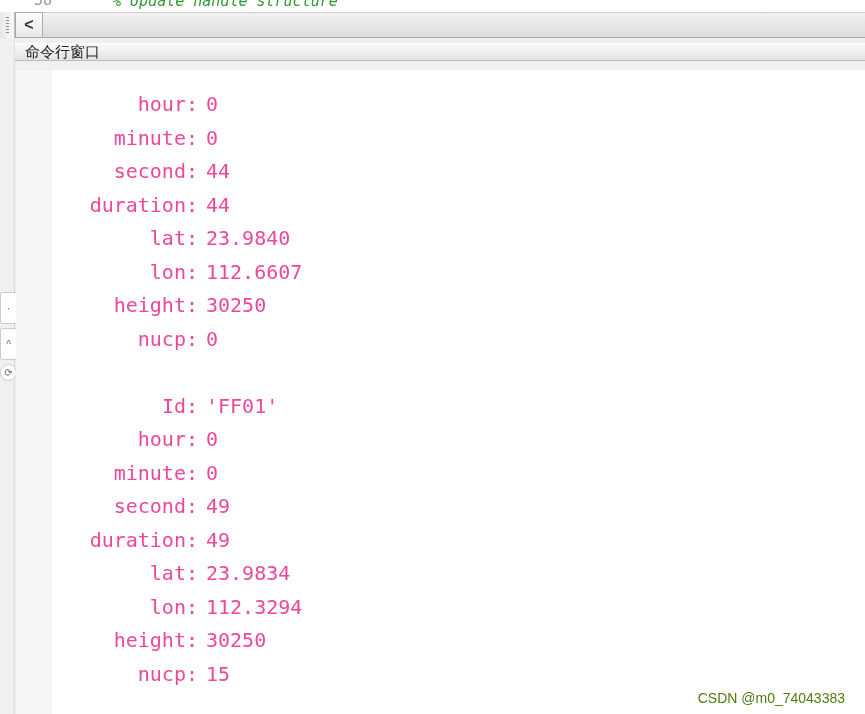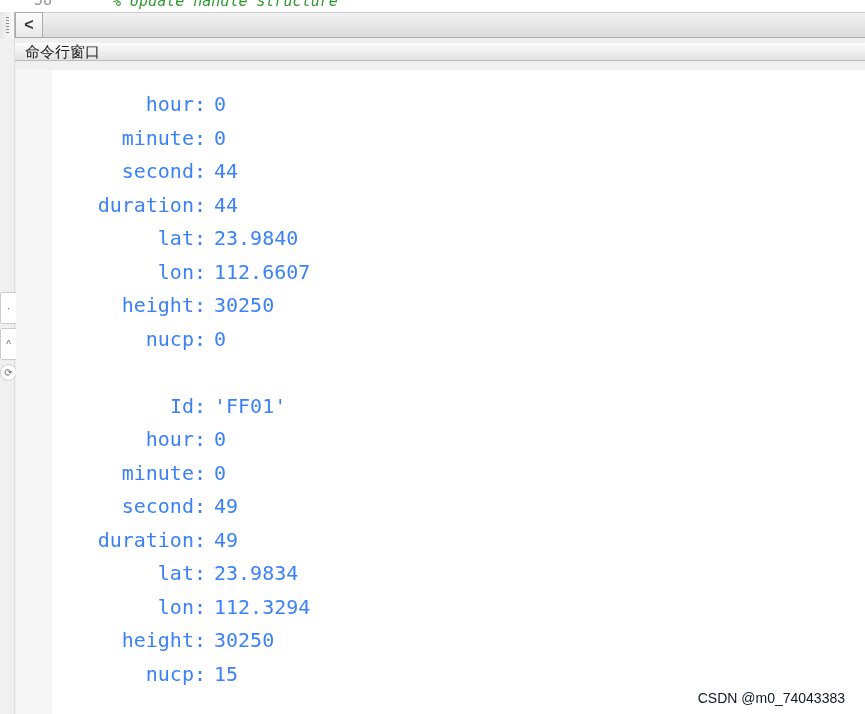--- a/index.html
+++ b/index.html
@@ -142,25 +142,25 @@
       position: absolute;
       top: 0;
       left: 0;
       width: 36px;
       bottom: 0;
       background: #f6f6f6;
     }
     .output-text {
       position: absolute;
       top: 18px;
-      left: 48px;
+      left: 40px;
       font-family: "SimSun", "NSimSun", "Consolas", monospace;
       font-size: 20px;
       line-height: 33.5px;
-      color: #3b82f6;
+      color: #ec4899;
       white-space: pre;
     }
     .output-row {
       display: flex;
     }
     .field-label {
       width: 150px;
       text-align: right;
       padding-right: 8px;
     }
@@ -168,21 +168,21 @@
       text-align: left;
     }
     .blank-row {
       height: 33.5px;
     }
     .watermark {
       position: absolute;
       bottom: 8px;
       right: 20px;
       font-size: 14px;
-      color: #0f172a;
+      color: #4d7c0f;
       font-family: Arial, sans-serif;
     }
   </style>
 </head>
 <body>
 
 <div class="top-fragment">
   <span class="top-fragment-text">58</span>
   <span class="top-fragment-green">% Update handle structure</span>
 </div>

